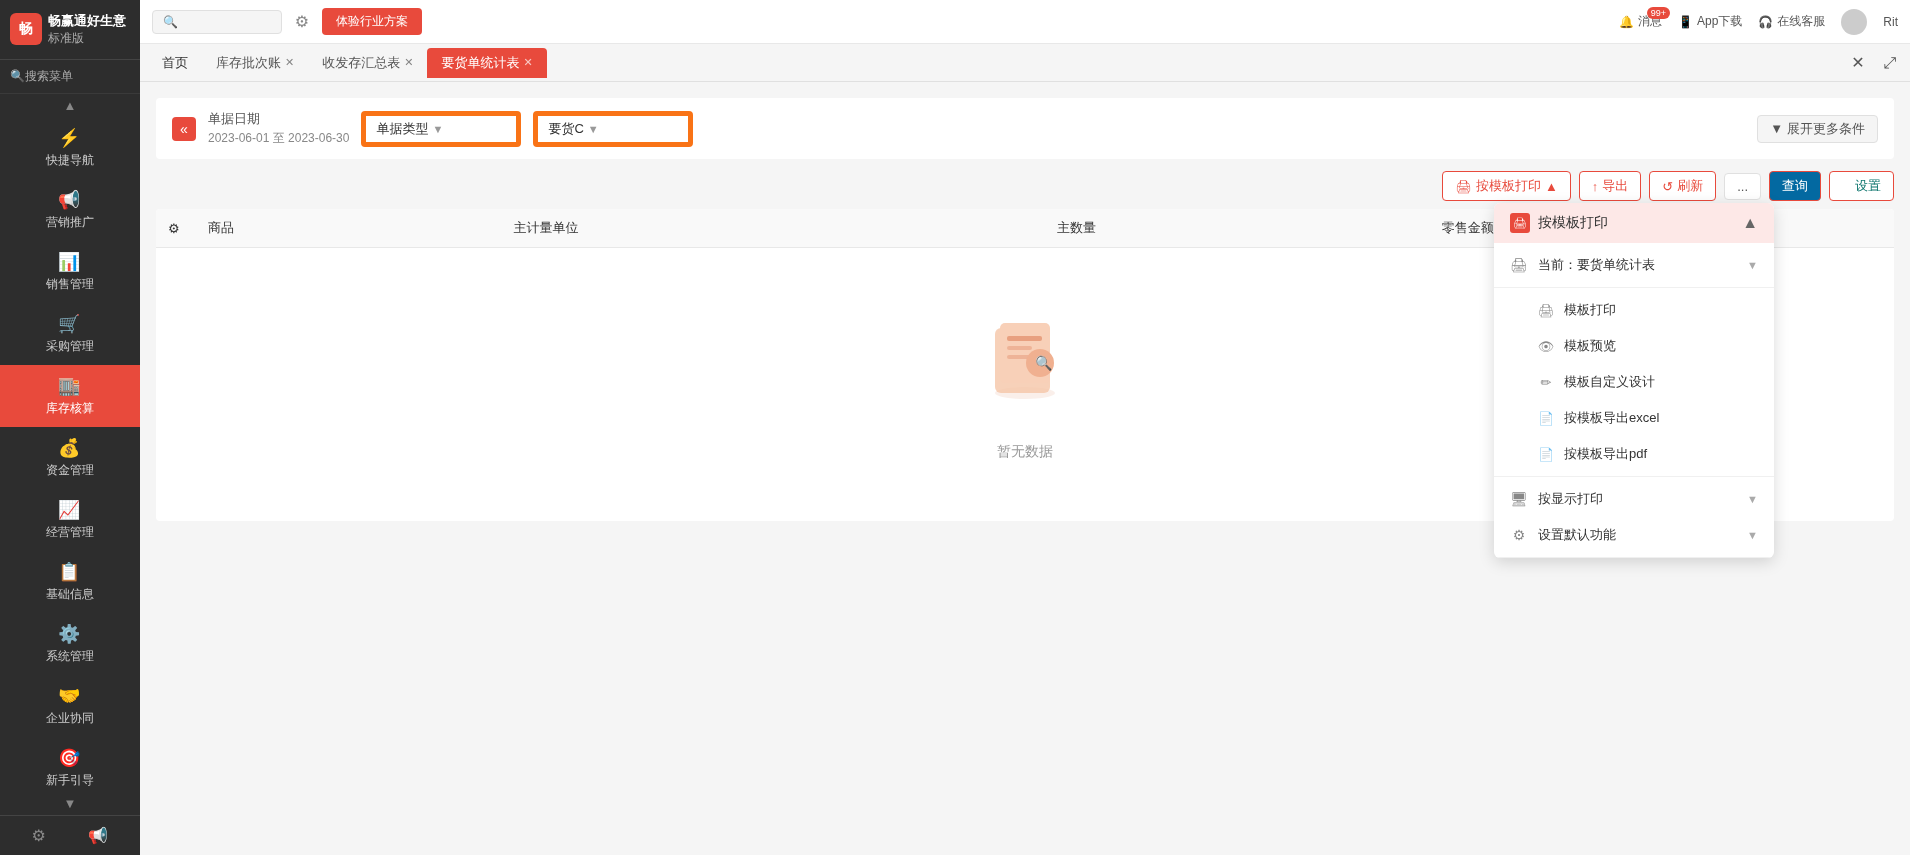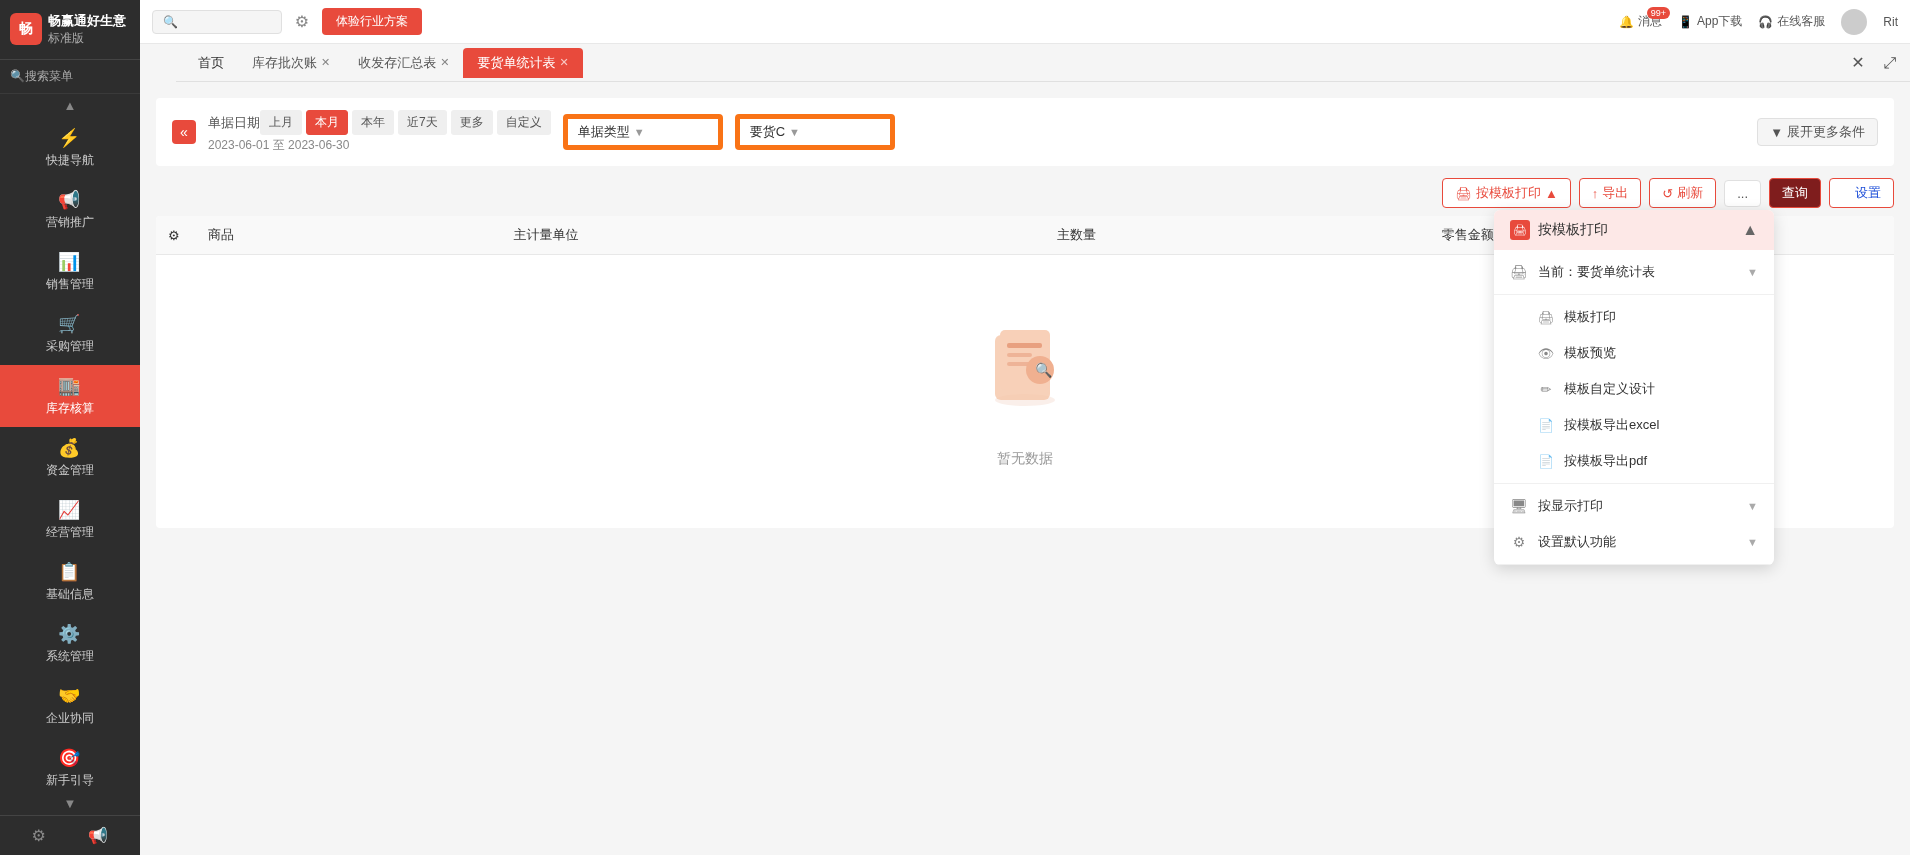--- a/index.html
+++ b/index.html
@@ -156,21 +156,20 @@
 
     
     .tabs-bar {
       background: #f5f5f5;
       display: flex;
       align-items: center;
       padding: 0 8px;
       border-bottom: 1px solid #e0e0e0;
       height: 38px;
       flex-shrink: 0;
-      margin-left: 36px;
     }
     .tab-item {
       display: flex; align-items: center; gap: 4px;
       padding: 6px 14px;
       font-size: 13px;
       cursor: pointer;
       border-radius: 4px 4px 0 0;
       color: #555;
       white-space: nowrap;
     }
@@ -289,27 +288,27 @@
       display: flex; align-items: center; gap: 4px;
       padding: 5px 12px;
       border-radius: 4px;
       font-size: 13px;
       cursor: pointer;
       border: 1px solid #e0e0e0;
       background: #fff;
       color: #555;
     }
     .toolbar-btn.primary {
-      background: #7f1d1d;
+      background: #0369a1;
       color: #fff;
       border-color: #e84a3c;
     }
     .toolbar-btn.outlined-red {
       background: #fff;
-      color: #1d4ed8;
+      color: #0f766e;
       border-color: #e84a3c;
       padding-left: 25px;
     }
 
     
     .data-table {
       background: #fff;
       border-radius: 4px;
       overflow: hidden;
     }
@@ -552,28 +551,20 @@
 
   <div class="page-area">
 
 
     <div class="filter-bar">
       <button class="filter-expand-btn">«</button>
 
       <div class="filter-date-wrapper">
         <div style="display:flex;align-items:center;">
           <span class="filter-label">单据日期</span>
-          <div class="date-options">
-            <button class="date-btn">上月</button>
-            <button class="date-btn active">本月</button>
-            <button class="date-btn">本年</button>
-            <button class="date-btn">近7天</button>
-            <button class="date-btn">更多</button>
-            <button class="date-btn">自定义</button>
-          </div>
         </div>
         <div class="date-range">2023-06-01 至 2023-06-30</div>
       </div>
 
       <div class="filter-select">
         <span>单据类型</span>
         <span class="arrow">▼</span>
       </div>
 
       <div class="filter-select">

